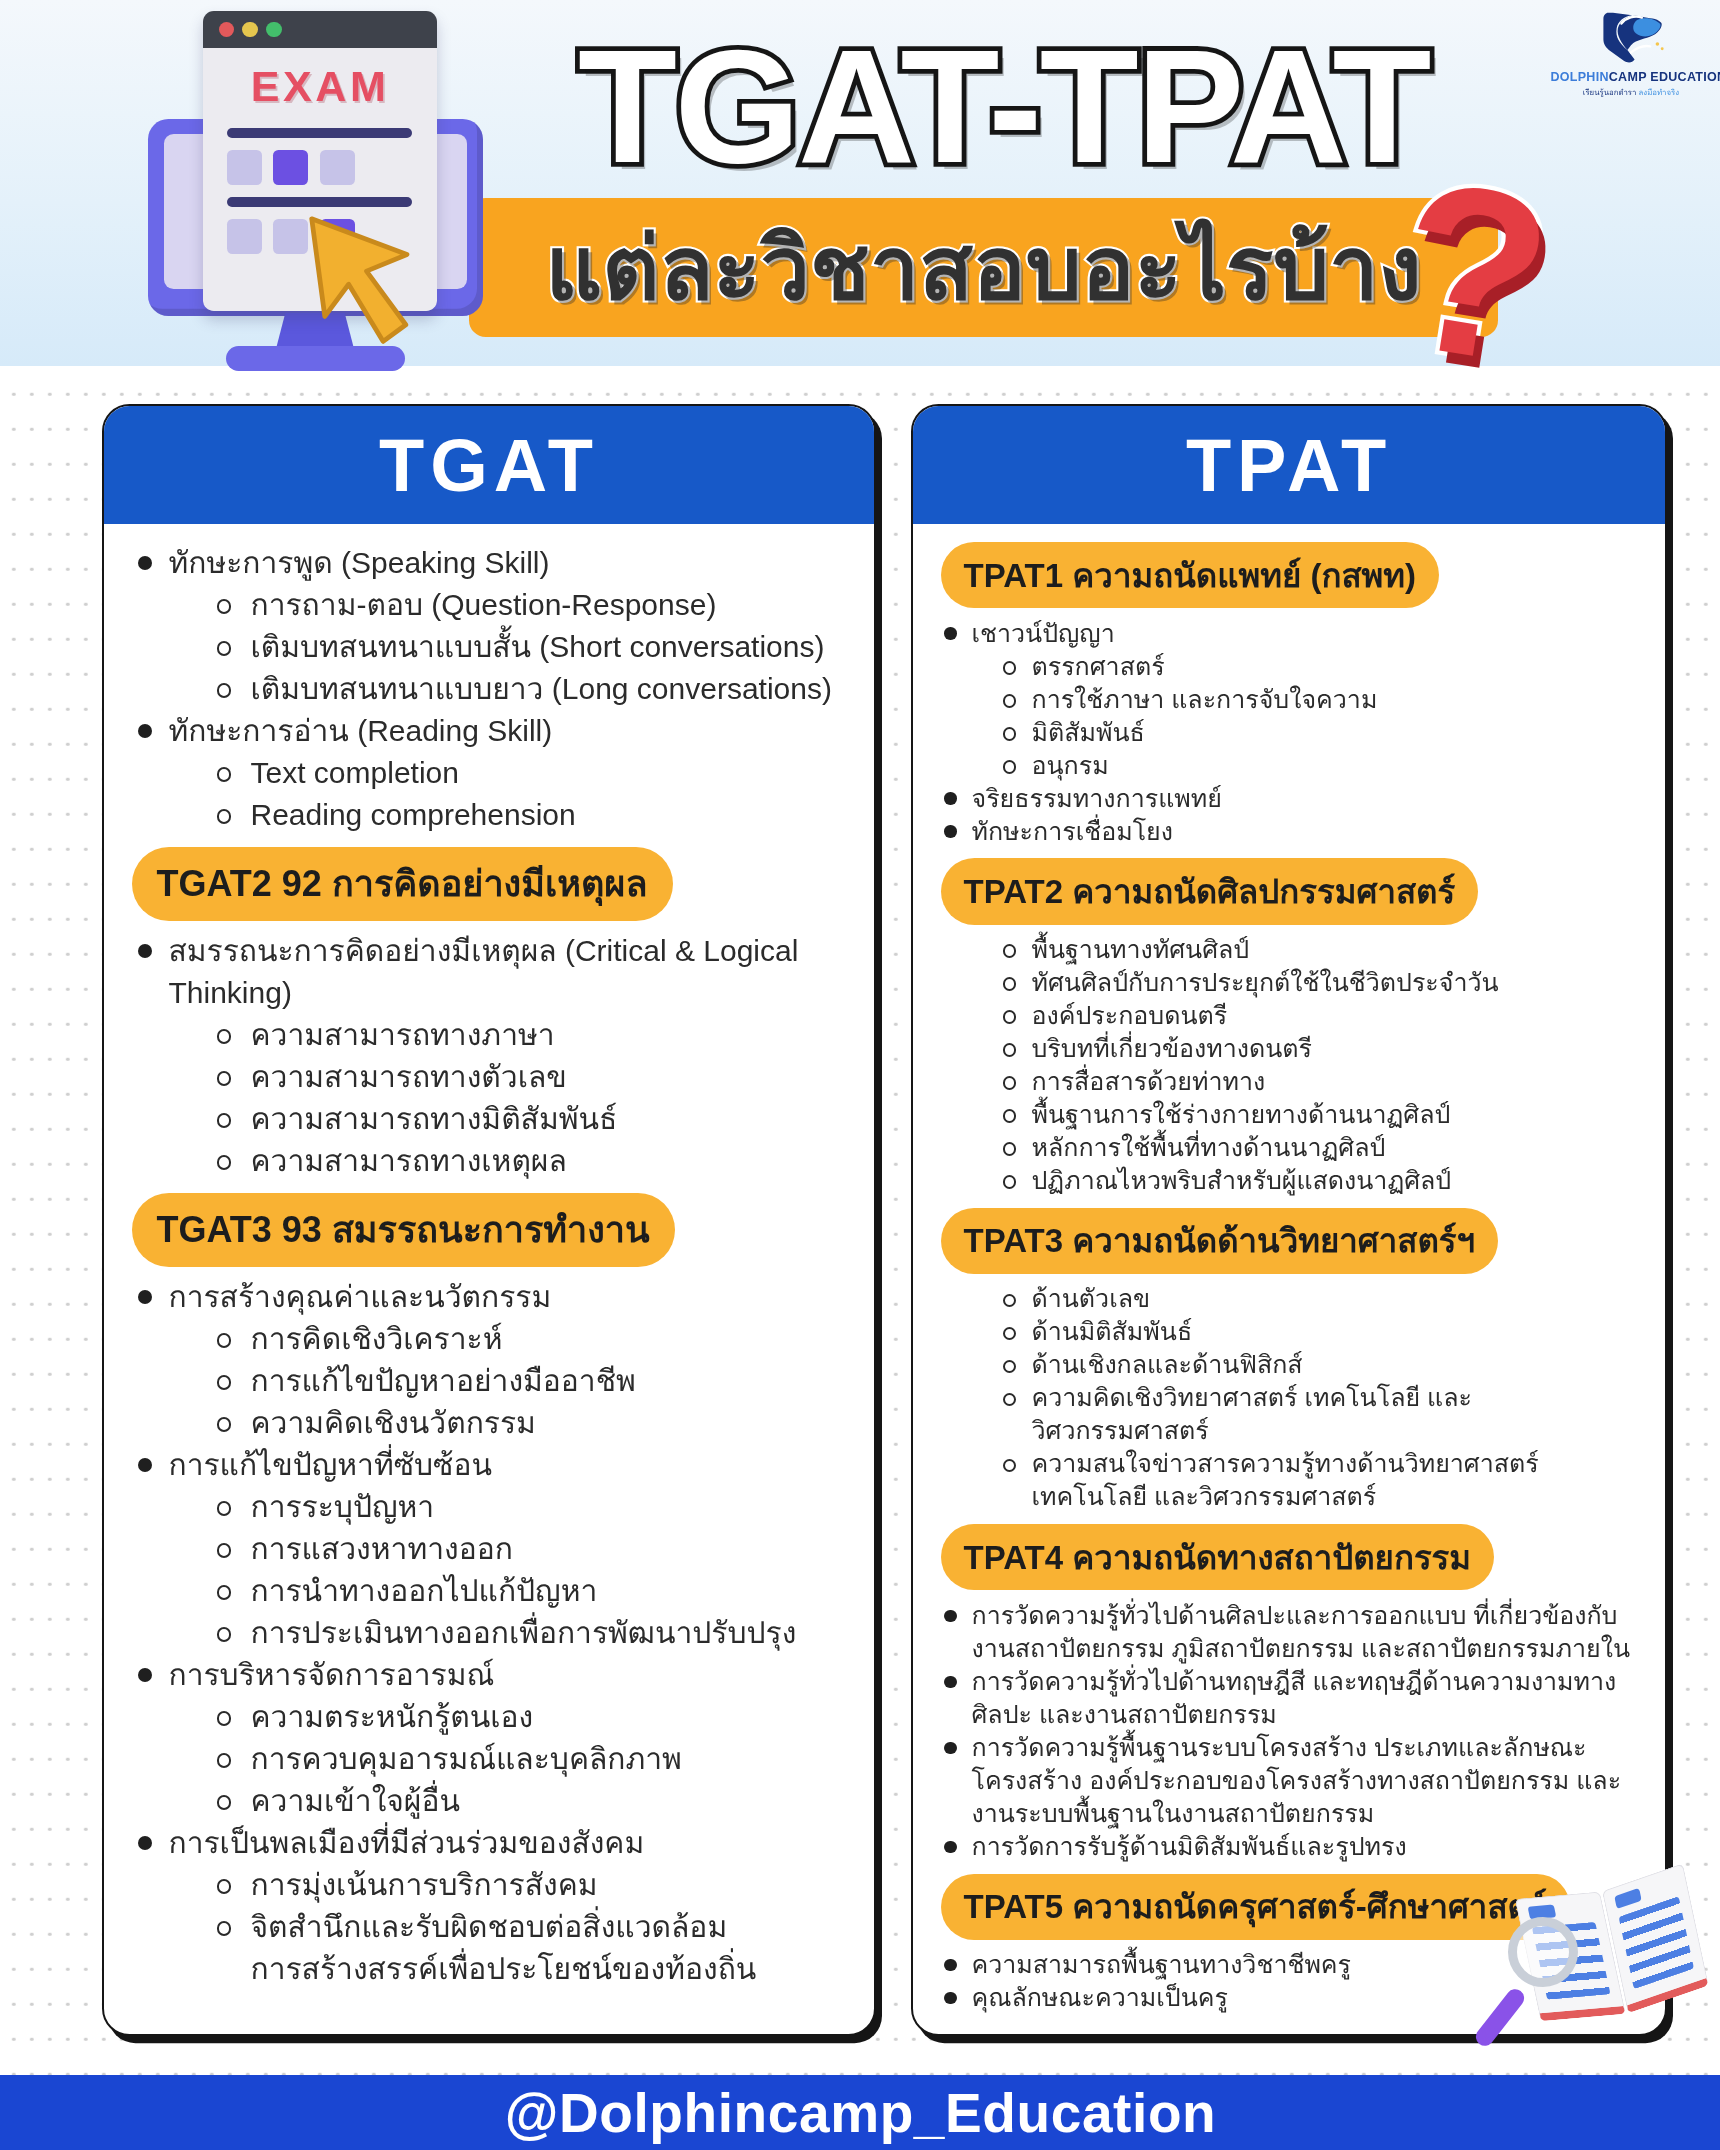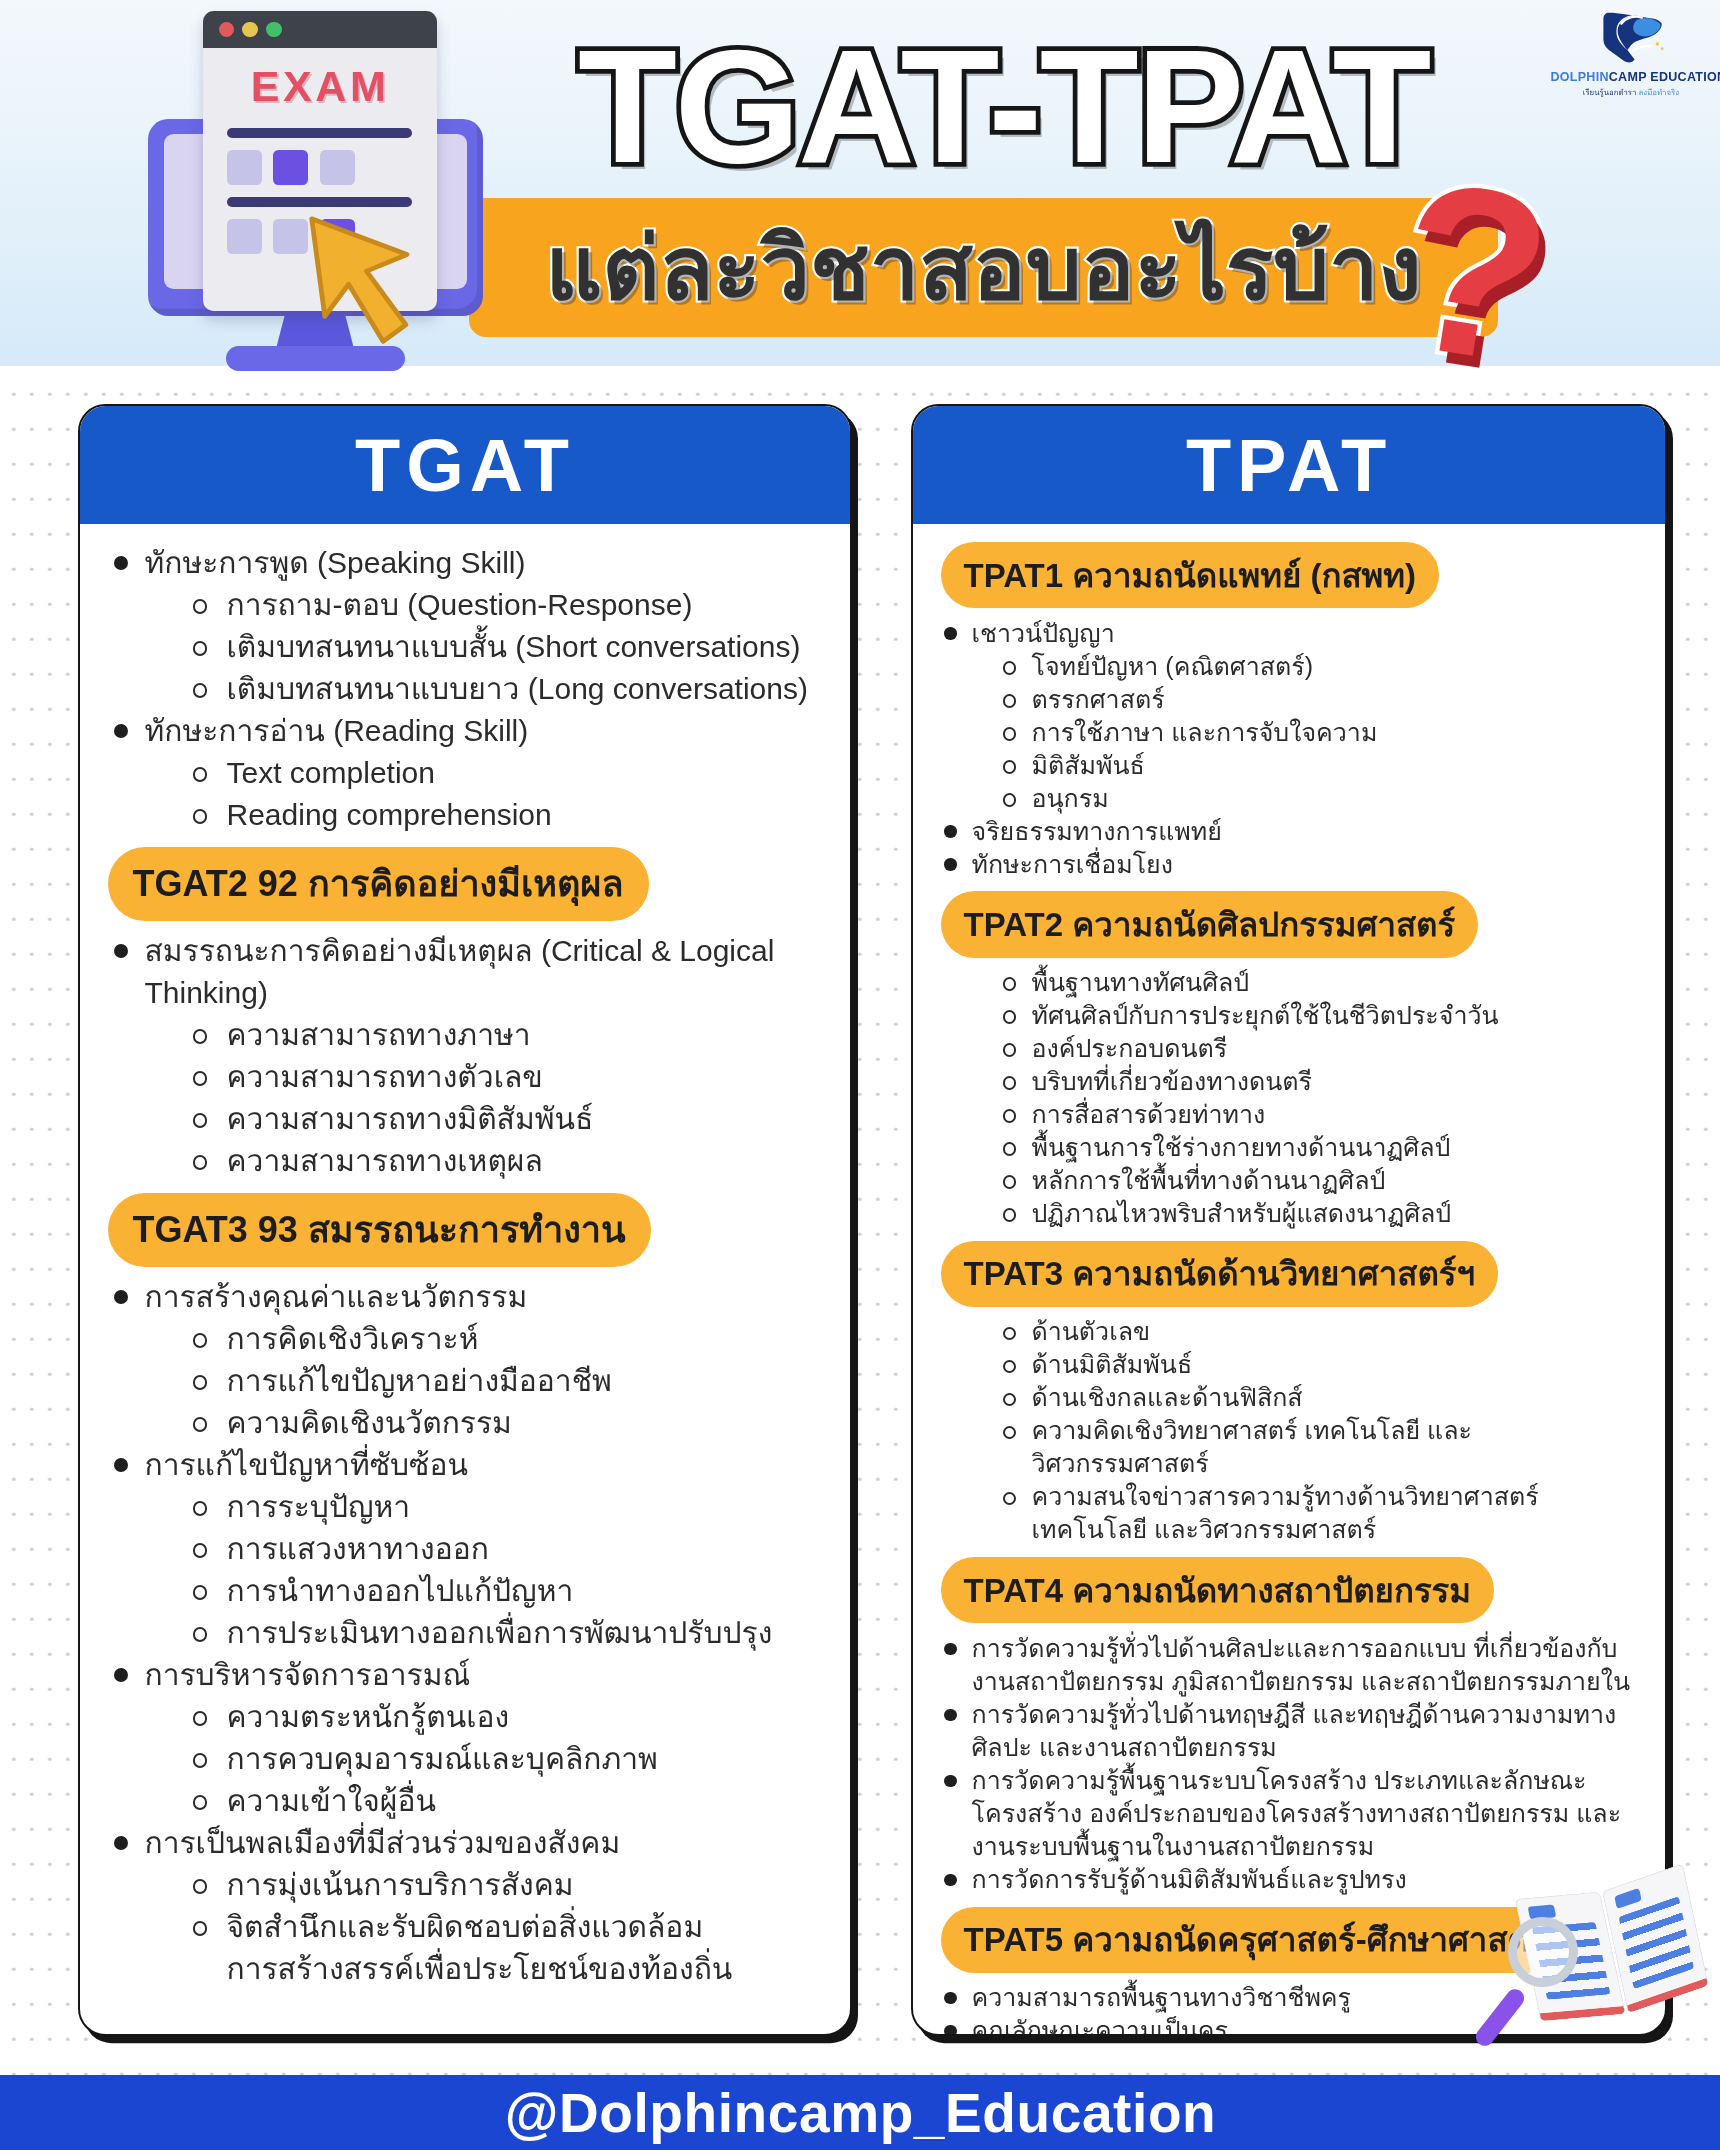--- a/index.html
+++ b/index.html
@@ -60,21 +60,21 @@
   .logo-name{font-size:12.5px;font-weight:800;letter-spacing:0.3px;white-space:nowrap;}
   .logo-name .p1{color:#3c7dd9}.logo-name .p2{color:#16337e}
   .logo-tag{font-size:7.8px;margin-top:1.2px;white-space:nowrap;}
   .logo-tag .t1{color:#16337e}.logo-tag .t2{color:#3c8fe0}
   
   .page-body{
     position:relative;width:1721px;height:1709px;background:#ffffff;
     background-image:radial-gradient(circle,#cfcfcf 1.6px,transparent 2px);
     background-size:18px 35px;background-position:4.8px 10.8px;
   }
-  .cards{display:flex;justify-content:space-between;padding:38px 54px 0 78px;box-sizing:border-box;}
+  .cards{display:flex;justify-content:space-between;padding:38px 54px 0 78px;box-sizing:border-box;margin-left:24px;}
   .card{background:#ffffff;border:2.4px solid #151515;border-radius:27.5px;box-shadow:6px 7.2px 0 #151515;height:1632px;overflow:hidden;box-sizing:border-box;}
   .card.left{width:774px}.card.right{width:756px}
   .card-head{height:118px;background:#1759c8;display:flex;align-items:center;justify-content:center;}
   .card-head h2{margin:0;color:#fff;font-size:74px;font-weight:800;letter-spacing:6px;}
   .card-body{padding:18px 24px 24px 27.5px;}
   .pill{display:inline-block;background:#f9b233;border-radius:38px;color:#1d1d1d;font-weight:800;white-space:nowrap;}
   .section + .section{margin-top:10.8px;}
   .item{position:relative;color:#2b2b2b;}
   .item .txt{display:block;}
   .marker{position:absolute;border-radius:50%;}
@@ -300,24 +300,20 @@
         <h2>TPAT</h2>
       </div>
       <div class="card-body">
           <div class="section"><div class="pill">TPAT1 ความถนัดแพทย์ (กสพท)</div><div class="list">
               <div class="item lvl1">
                 <span class="marker"></span>
                 <span class="txt">เชาวน์ปัญญา</span>
               </div>
               <div class="item lvl2">
                 <span class="marker"></span>
-                <span class="txt">โจทย์ปัญหา (คณิตศาสตร์)</span>
-              </div>
-              <div class="item lvl2">
-                <span class="marker"></span>
                 <span class="txt">ตรรกศาสตร์</span>
               </div>
               <div class="item lvl2">
                 <span class="marker"></span>
                 <span class="txt">การใช้ภาษา และการจับใจความ</span>
               </div>
               <div class="item lvl2">
                 <span class="marker"></span>
                 <span class="txt">มิติสัมพันธ์</span>
               </div>

